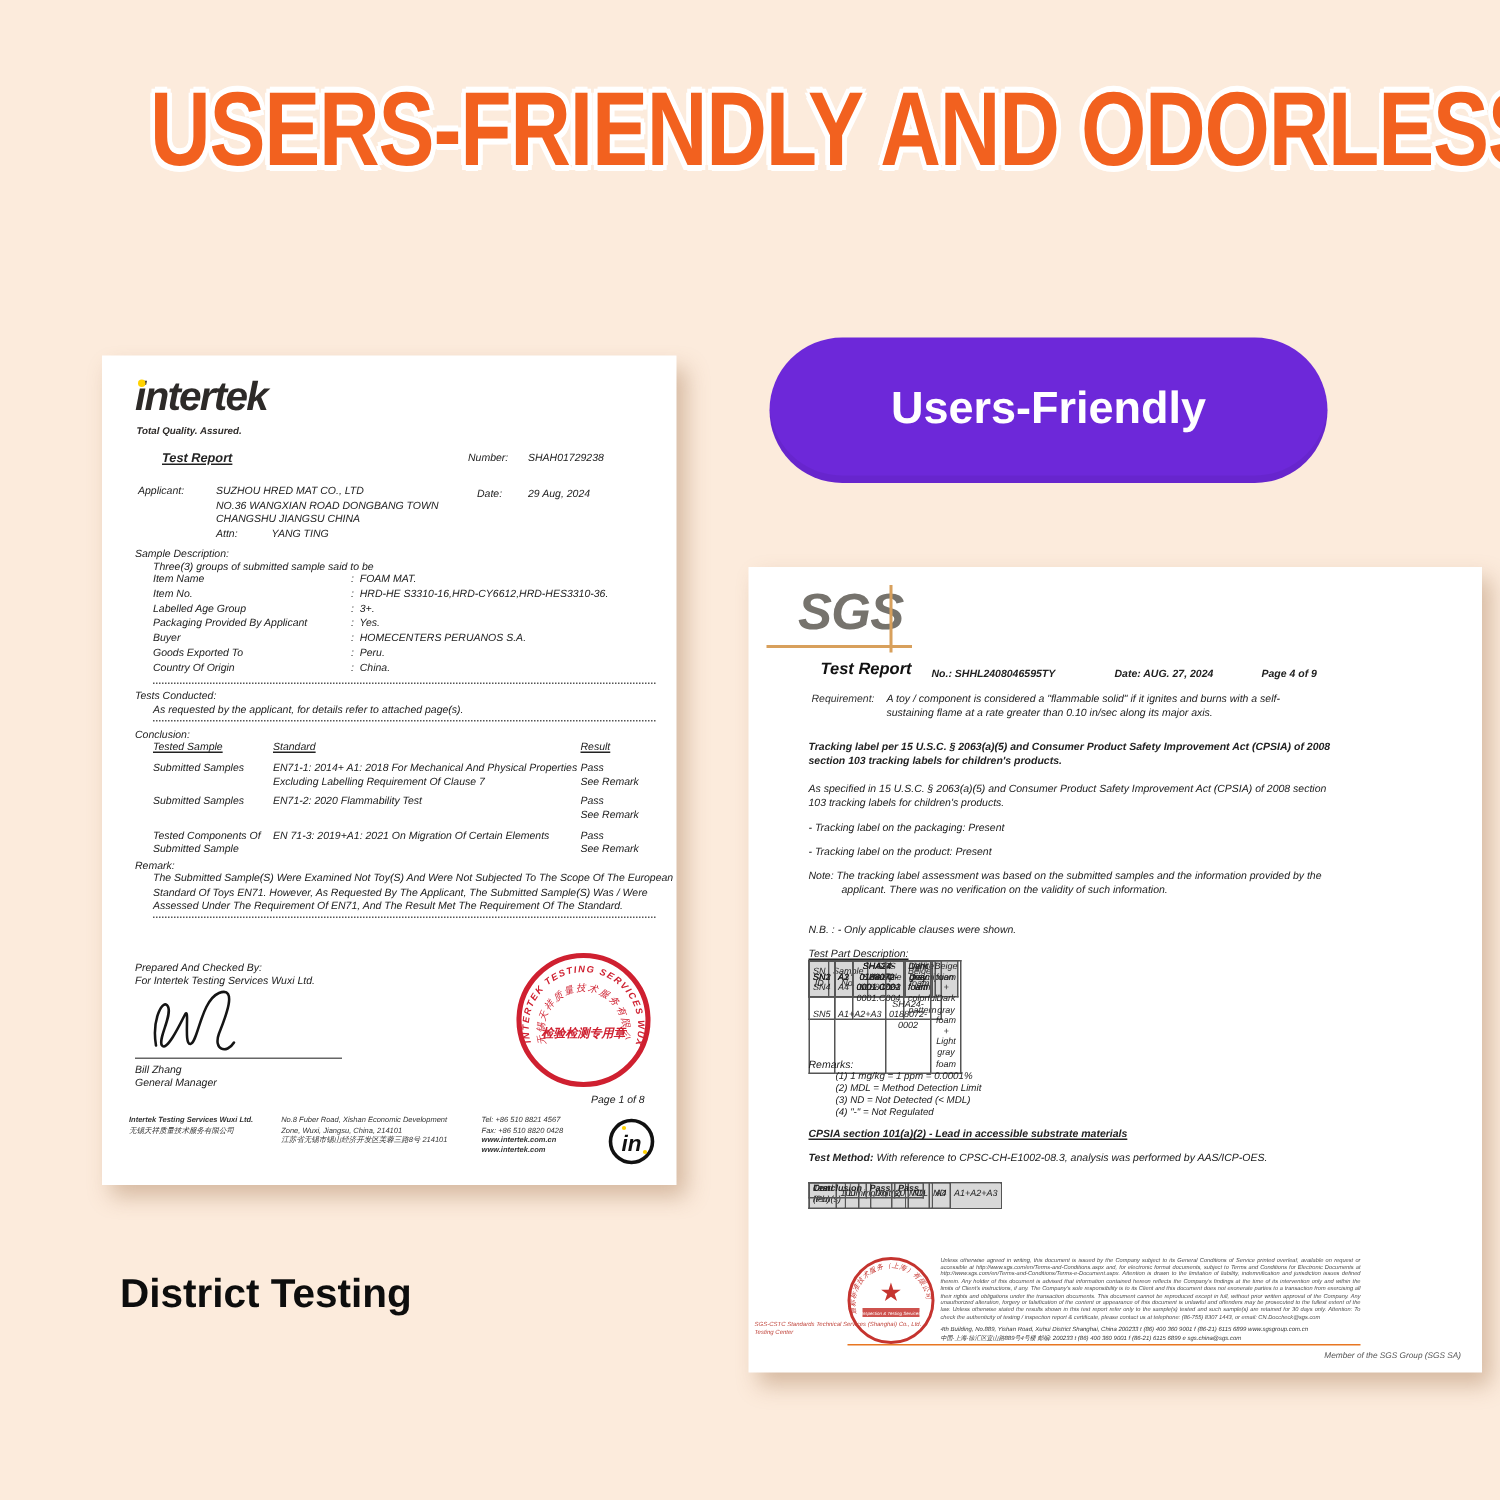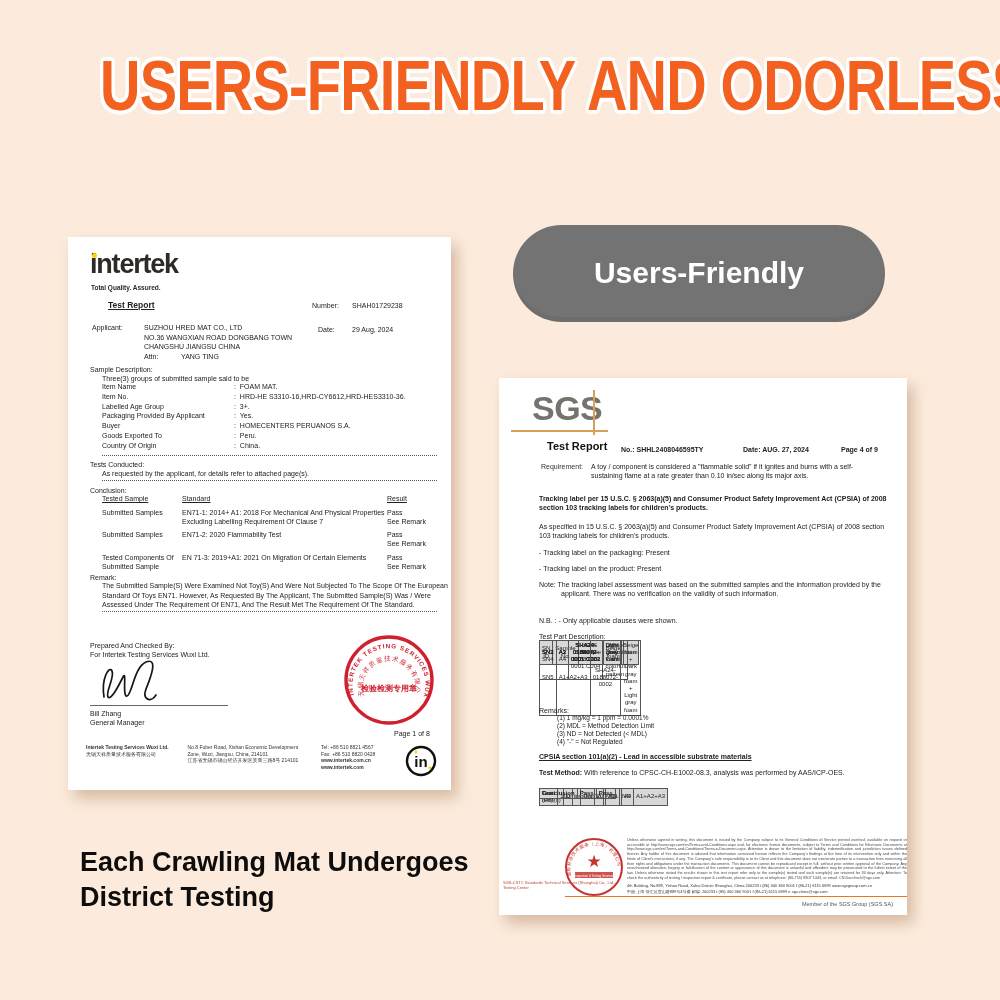--- a/index.html
+++ b/index.html
@@ -10,33 +10,33 @@
   
   .hero-title { position:absolute; top:46px; left:0; width:1000px; text-align:center;
     font-size:70px; font-weight:bold; letter-spacing:-1px; color:#f2611f; white-space:nowrap;
     transform:scaleX(.8); transform-origin:50% 50%;
     text-shadow:-3px -3px 0 #fff,3px -3px 0 #fff,-3px 3px 0 #fff,3px 3px 0 #fff,
                  0 -4px 0 #fff,0 4px 0 #fff,-4px 0 0 #fff,4px 0 0 #fff; }
   .hero-sub { position:absolute; top:140px; left:0; width:1000px; text-align:center;
     font-size:33px; color:#101010; }
 
   
-  .pill { position:absolute; left:513px; top:225px; width:372px; height:97px; background:#737373;
+  .pill { position:absolute; left:513px; top:225px; width:372px; height:97px; background:#6d28d9;
     border-radius:49px; display:flex; flex-direction:column; align-items:center; justify-content:center;
     color:#fff; font-size:30px; font-weight:bold; line-height:1.23;
     box-shadow:inset 0 -5px 0 rgba(0,0,0,.05); }
 
   
   .caption { position:absolute; left:80px; top:845px; font-size:27px; font-weight:bold; color:#0d0d0d; line-height:1.3; }
 
   
-  .doc { position:absolute; background:#fff; box-shadow:6px 8px 14px rgba(167,124,88,.45); color:#222; }
+  .doc { position:absolute; background:#fff; box-shadow:6px 8px 14px rgba(167,124,88,.45); color:#222;font-style:italic; }
   .doc * { position:absolute; }
   .itk { left:68px; top:237px; width:383px; height:553px; }
-  .sgs-doc { left:499px; top:378px; width:408px; height:537px; }
+  .sgs-doc { left:499px; top:378px; width:489px; height:537px; }
 
   
   .itk-logo { left:22px; top:12px; font-size:27px; font-weight:bold; letter-spacing:-1.2px; color:#2d2a28; }
   .itk-logo .dot { left:2px; top:4px; width:5px; height:5px; background:#ffd200; border-radius:50%; }
   .itk-tagline { left:23px; top:47px; font-size:6.5px; font-weight:bold; color:#2d2a28; }
   .itk-report { left:40px; top:63px; font-size:8.5px; font-weight:bold; text-decoration:underline; }
   .t7 { font-size:7px; line-height:9.5px; }
   .itk-numlbl { left:244px; top:64px; } .itk-num { left:284px; top:64px; }
   .itk-applbl { left:24px; top:86px; } .itk-appval { left:76px; top:86px; }
   .itk-datelbl { left:250px; top:88px; } .itk-dateval { left:284px; top:88px; }
@@ -393,17 +393,16 @@
 
     <div class="sgs-addr">
       <div style="position:relative">4th Building, No.889, Yishan Road, Xuhui District Shanghai, China 200233      t (86) 400 360 9001      f (86-21) 6115 6899      www.sgsgroup.com.cn</div>
       <div style="position:relative">中国·上海·徐汇区宜山路889号4号楼  邮编: 200233      t (86) 400 360 9001      f (86-21) 6115 6899      e sgs.china@sgs.com</div>
     </div>
     <div class="sgs-orange"></div>
     <div class="sgs-member">Member of the SGS Group (SGS SA)</div>
   </div>
 
   <div class="caption">
-    <div>Each Crawling Mat Undergoes</div>
     <div>District Testing</div>
   </div>
 
 </div>
 
 </body></html>

